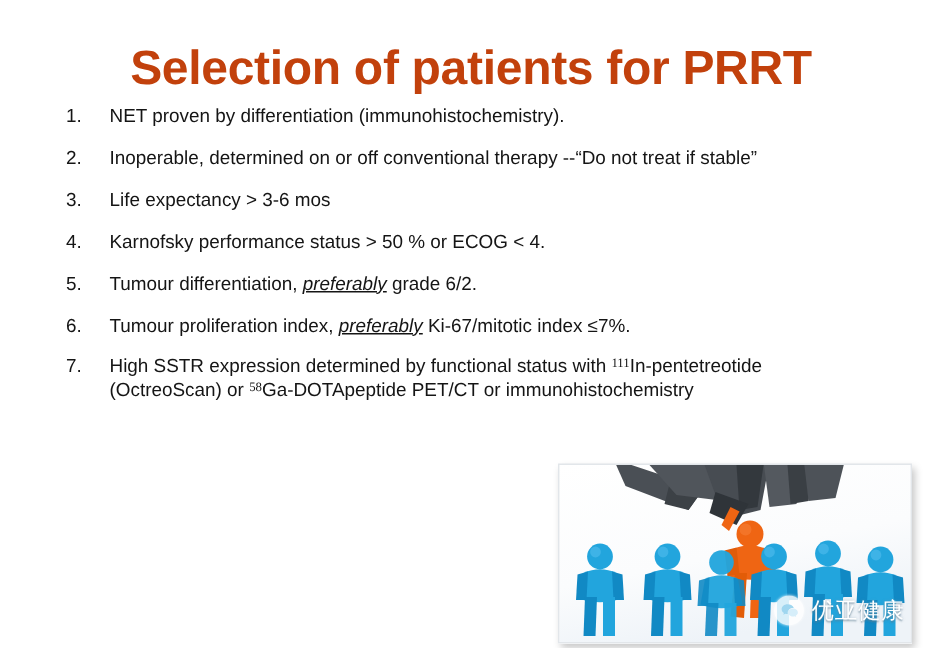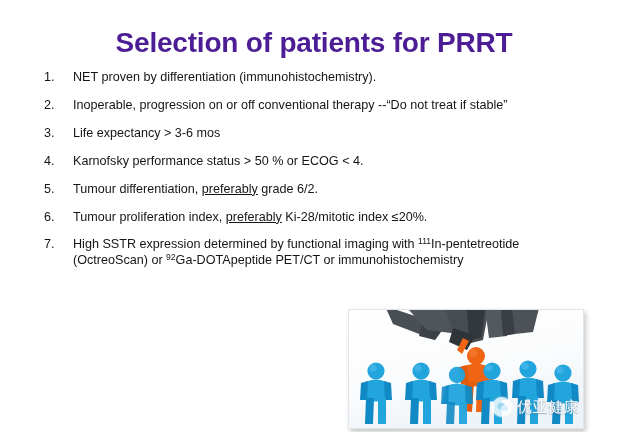--- a/index.html
+++ b/index.html
@@ -23,24 +23,24 @@
     background: #ffffff;
   }
 
   
   .slide-title {
     position: absolute;
     top: 27px;
     left: 0;
     width: 628px;
     text-align: center;
-    font-size: 28px;
+    font-size: 32px;
     font-weight: bold;
     letter-spacing: -0.2px;
-    color: #4c1d95;
+    color: #c2410c;
     white-space: nowrap;
   }
 
   
   .list {
     position: absolute;
     top: 70px;
     left: 44px;
     width: 520px;
   }
@@ -63,31 +63,33 @@
   }
   .list-item .txt {
     display: block;
   }
   .list-item.multiline {
     line-height: 15.2px;
   }
   .u {
     text-decoration: underline;
     text-underline-offset: 1px;
+    font-style: italic;
   }
   sup {
     font-size: 0.68em;
     vertical-align: 0.42em;
     line-height: 0;
+    font-family: Liberation Serif, serif;
   }
 
   
   .photo {
     position: absolute;
-    left: 348px;
+    left: 372px;
     top: 309px;
     width: 234px;
     height: 118px;
     background: linear-gradient(160deg, #ffffff 0%, #fdfdfe 45%, #f3f6fa 100%);
     border: 1px solid #e2e6ea;
     box-shadow: 2px 3px 5px rgba(0,0,0,0.22);
     overflow: hidden;
   }
   .photo svg {
     display: block;
@@ -134,46 +136,46 @@
 
   <div class="list">
 
     <div class="list-item">
       <span class="num">1.</span>
       <span class="txt">NET proven by differentiation (immunohistochemistry).</span>
     </div>
 
     <div class="list-item">
       <span class="num">2.</span>
-      <span class="txt">Inoperable, progression on or off conventional therapy --“Do not treat if stable”</span>
+      <span class="txt">Inoperable, determined on or off conventional therapy --“Do not treat if stable”</span>
     </div>
 
     <div class="list-item">
       <span class="num">3.</span>
       <span class="txt">Life expectancy &gt; 3-6 mos</span>
     </div>
 
     <div class="list-item">
       <span class="num">4.</span>
       <span class="txt">Karnofsky performance status &gt; 50 % or ECOG &lt; 4.</span>
     </div>
 
     <div class="list-item">
       <span class="num">5.</span>
       <span class="txt"><span>Tumour differentiation, </span><span class="u">preferably</span><span> grade 6/2.</span></span>
     </div>
 
     <div class="list-item">
       <span class="num">6.</span>
-      <span class="txt"><span>Tumour proliferation index, </span><span class="u">preferably</span><span> Ki-28/mitotic index ≤20%.</span></span>
+      <span class="txt"><span>Tumour proliferation index, </span><span class="u">preferably</span><span> Ki-67/mitotic index ≤7%.</span></span>
     </div>
 
     <div class="list-item multiline">
       <span class="num">7.</span>
-      <span class="txt" id="item7-rich"><span>High SSTR expression determined by functional imaging with </span><sup>111</sup><span>In-pentetreotide (OctreoScan) or </span><sup>92</sup><span>Ga-DOTApeptide PET/CT or immunohistochemistry</span></span>
+      <span class="txt" id="item7-rich"><span>High SSTR expression determined by functional status with </span><sup>111</sup><span>In-pentetreotide (OctreoScan) or </span><sup>58</sup><span>Ga-DOTApeptide PET/CT or immunohistochemistry</span></span>
     </div>
 
   </div>
 
   <div class="photo">
     <svg viewBox="0 0 234 118" preserveAspectRatio="none">
       <defs>
         <linearGradient id="bgGrad" x1="0" y1="0" x2="0.4" y2="1">
           <stop offset="0%" stop-color="#ffffff"></stop>
           <stop offset="60%" stop-color="#fbfcfd"></stop>

